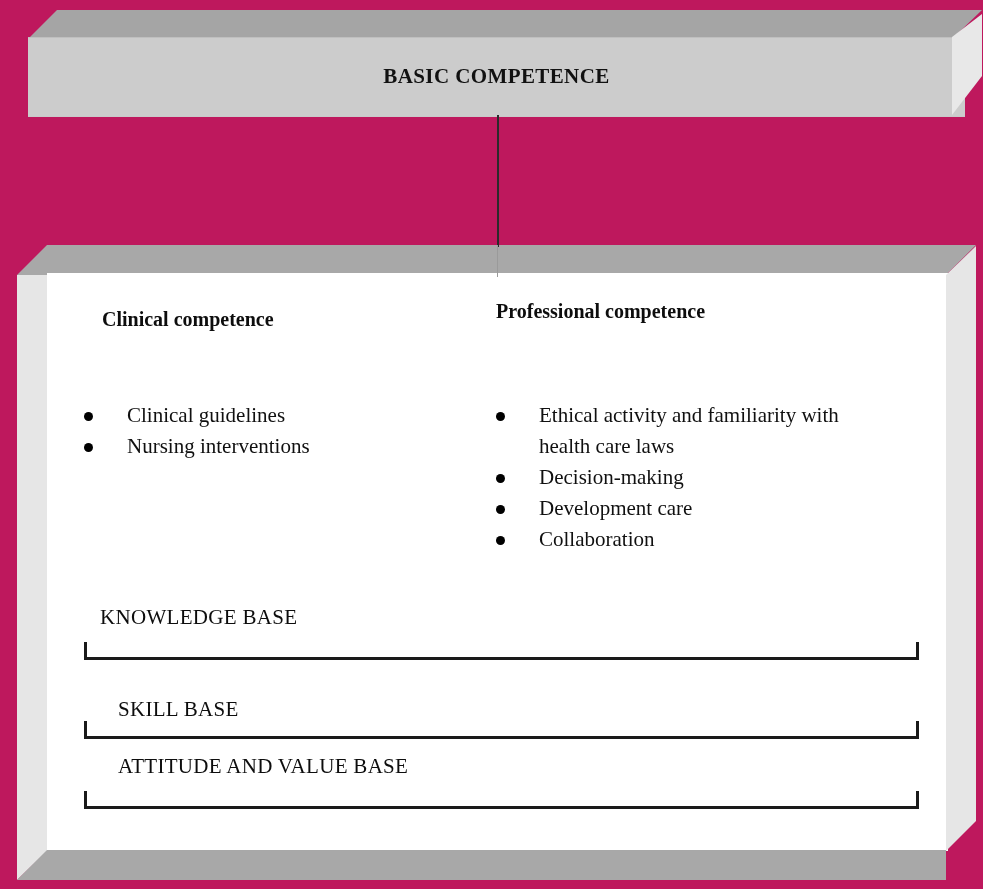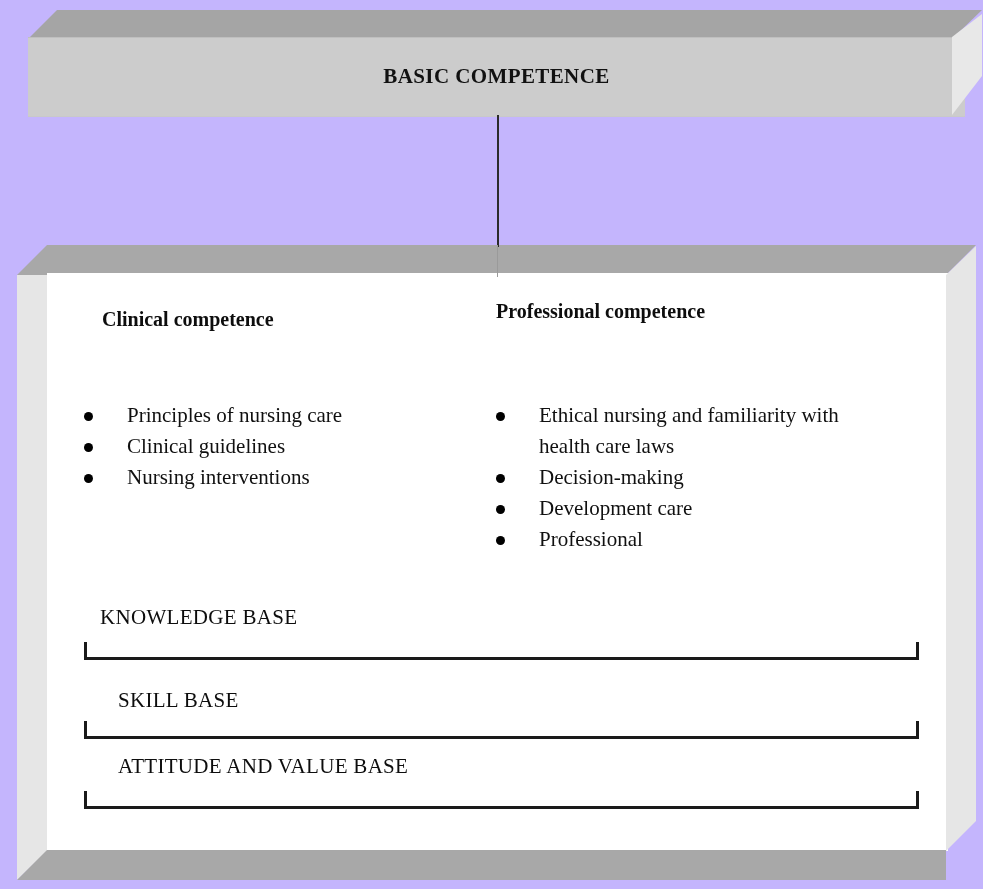--- a/index.html
+++ b/index.html
@@ -9,21 +9,21 @@
     background: #ffffff;
   }
   body {
     font-family: "Liberation Serif", "DejaVu Serif", serif;
     color: #000000;
   }
   #canvas {
     position: relative;
     width: 983px;
     height: 889px;
-    background: #c4b5fd;
+    background: #be185d;
     overflow: hidden;
   }
 
   
   .face {
     position: absolute;
   }
 
   
   #top-box {
@@ -232,58 +232,54 @@
 
   <div id="content">
 
     <div class="col-heading" id="heading-clinical">Clinical competence</div>
 
     <div class="col-heading" id="heading-professional">Professional competence</div>
 
     <ul class="bullet-list" id="list-clinical">
       <li>
         <span class="dot"></span>
-        <span>Principles of nursing care</span>
-      </li>
-      <li>
-        <span class="dot"></span>
         <span>Clinical guidelines</span>
       </li>
       <li>
         <span class="dot"></span>
         <span>Nursing interventions</span>
       </li>
     </ul>
 
     <ul class="bullet-list" id="list-professional">
       <li>
         <span class="dot"></span>
-        <span>Ethical nursing and familiarity with health care laws</span>
+        <span>Ethical activity and familiarity with health care laws</span>
       </li>
       <li>
         <span class="dot"></span>
         <span>Decision-making</span>
       </li>
       <li>
         <span class="dot"></span>
         <span>Development care</span>
       </li>
       <li>
         <span class="dot"></span>
-        <span>Professional</span>
+        <span>Collaboration</span>
       </li>
     </ul>
 
     <div class="base-group" style="top: 365px;">
       <div class="base-label" style="left: 100px; top: 0;">KNOWLEDGE BASE</div>
       <div class="bracket" style="top: 37px;"></div>
     </div>
 
     <div class="base-group" style="top: 444px;">
-      <div class="base-label" style="left: 118px; top: 4px;">SKILL BASE</div>
+      <div class="base-label" style="left: 118px; top: 13px;">SKILL BASE</div>
       <div class="bracket" style="top: 37px;"></div>
     </div>
 
     <div class="base-group" style="top: 514px;">
       <div class="base-label" style="left: 118px; top: 0;">ATTITUDE AND VALUE BASE</div>
       <div class="bracket" style="top: 37px;"></div>
     </div>
 
   </div>
 </div>

